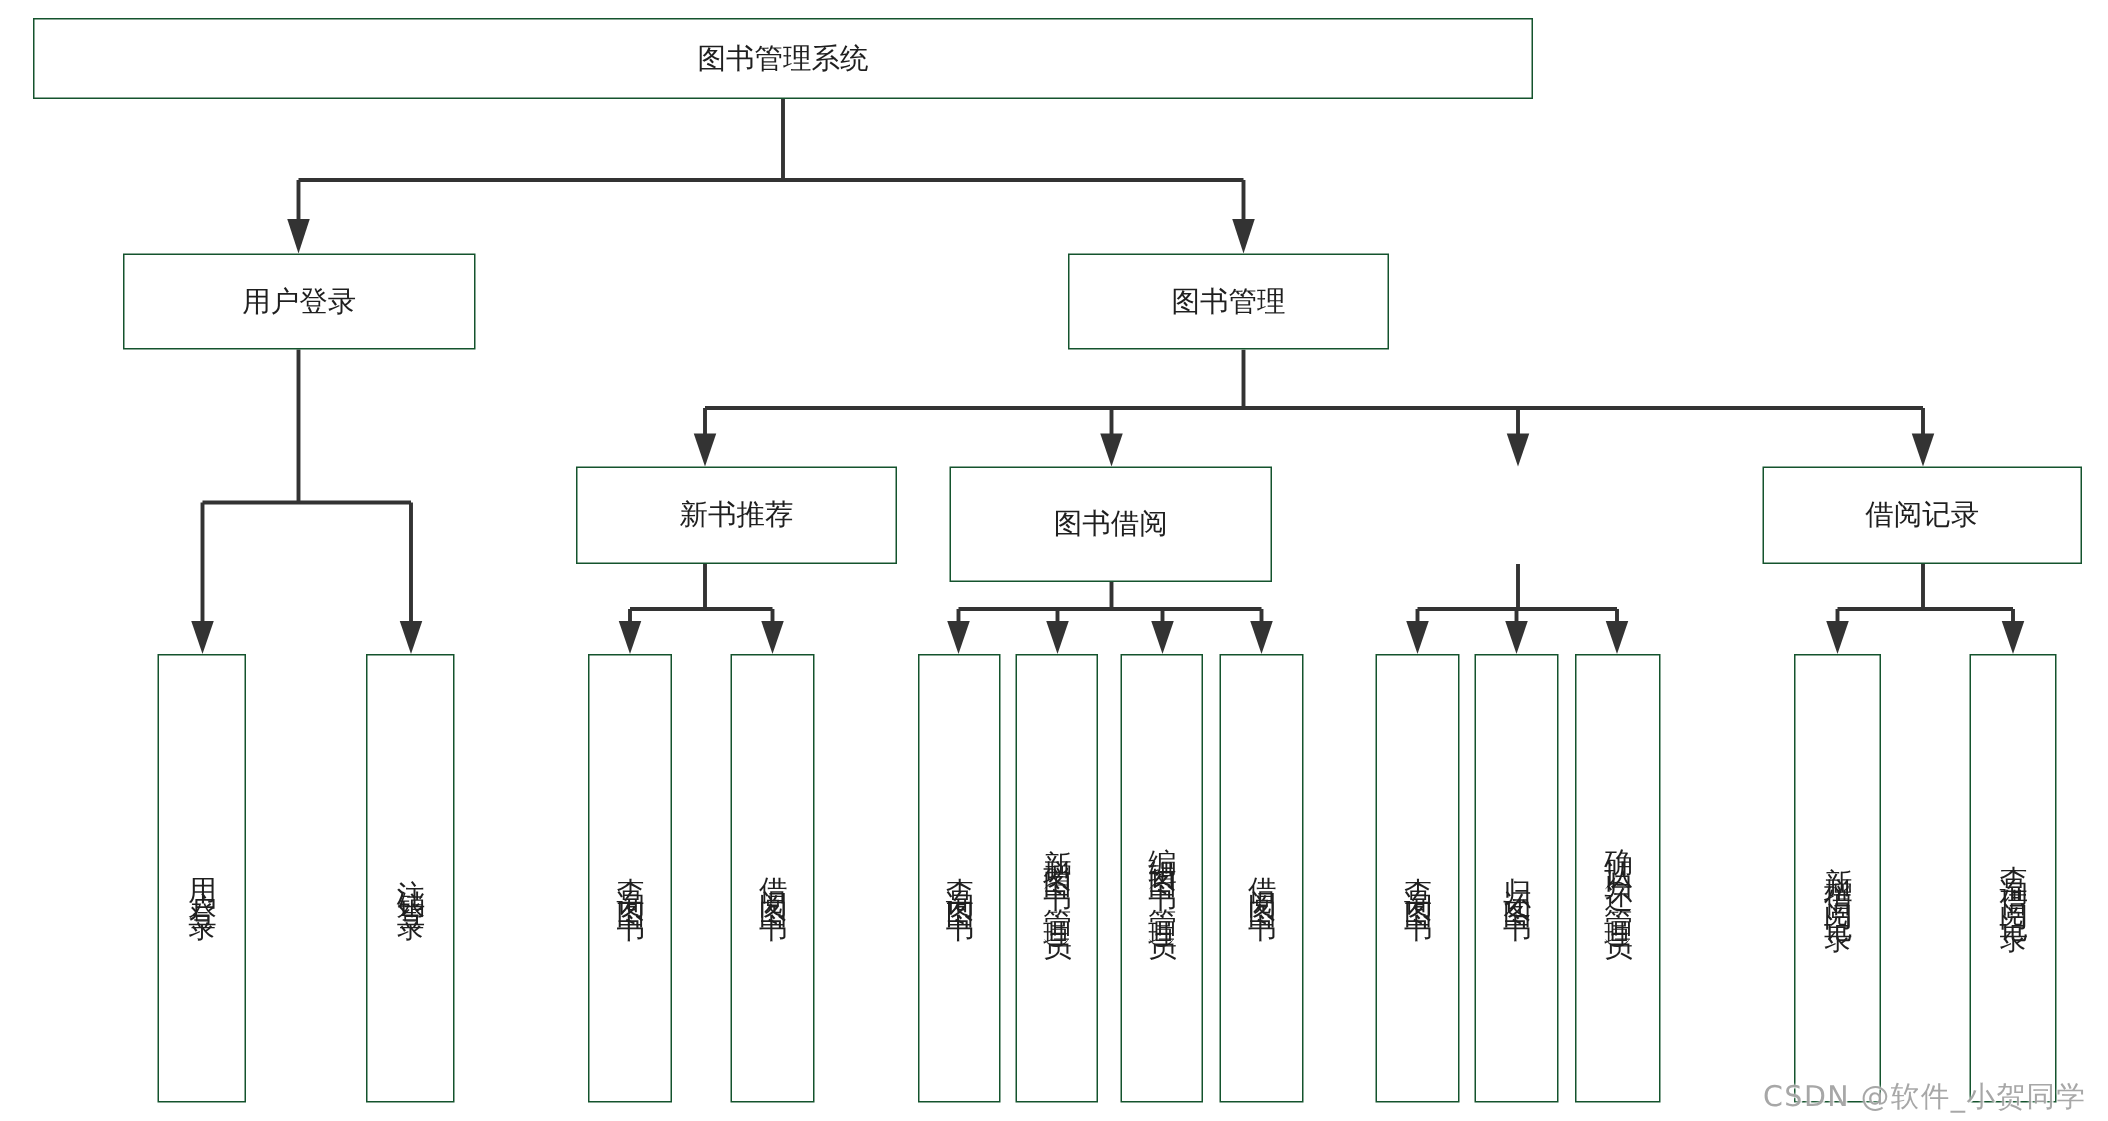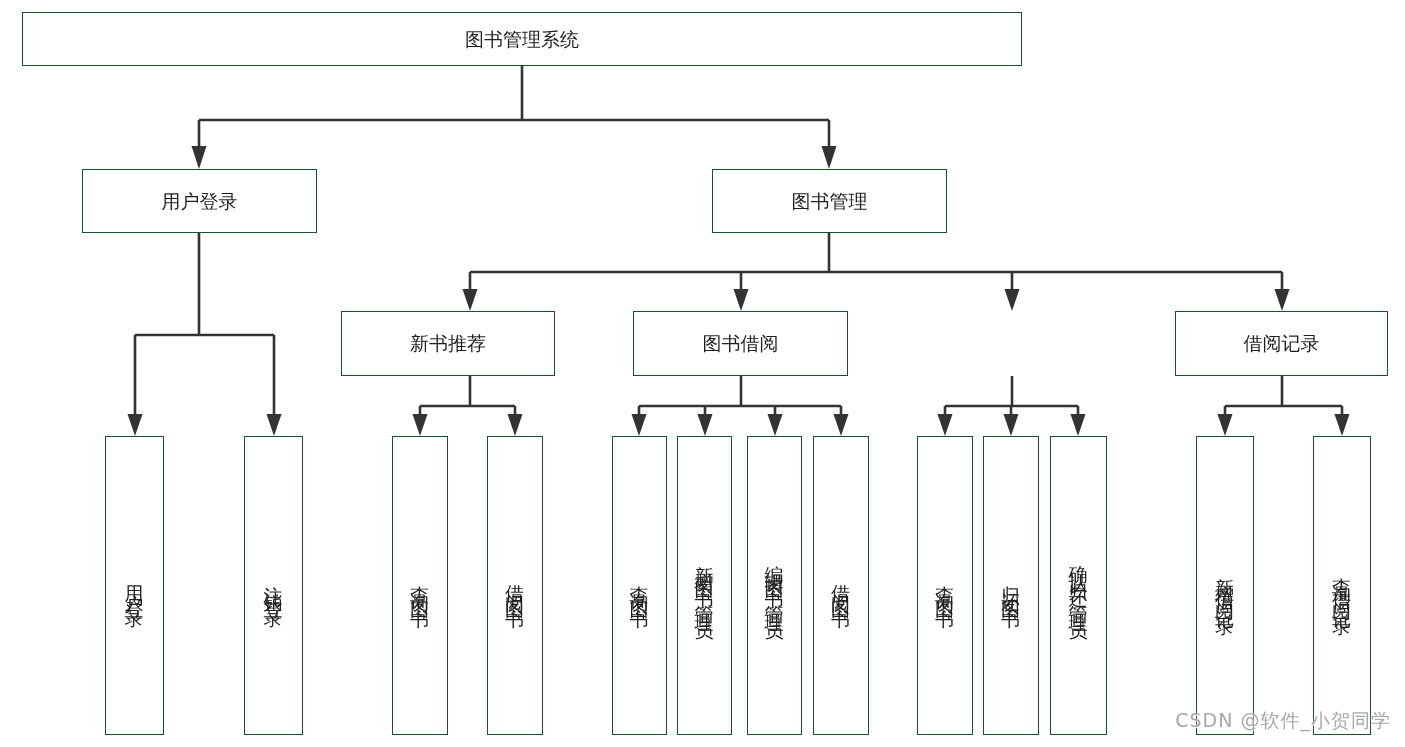--- a/index.html
+++ b/index.html
@@ -15,21 +15,21 @@
     font-size:19px;line-height:1.2;white-space:nowrap;z-index:2;
   }
   .box.v{
     writing-mode:vertical-rl;
     letter-spacing:8px;
     white-space:normal;
     line-height:1;
     text-align:center;
   }
   .watermark{
-    position:absolute;right:14px;bottom:13px;z-index:5;
+    position:absolute;right:14px;bottom:3px;z-index:5;
     font-size:19px;color:rgba(155,155,155,0.88);
     letter-spacing:1px;
     text-shadow:0 0 2px #ffffff,1px 1px 0 rgba(255,255,255,0.8);
   }
 </style>
 </head>
 <body>
 
 <div class="canvas">
 
@@ -69,24 +69,24 @@
       <path d="M1003.5 414 L1018.5 414 L1011 436 Z"></path>
       <path d="M1070.5 414 L1085.5 414 L1078 436 Z"></path>
       <path d="M1217.5 414 L1232.5 414 L1225 436 Z"></path>
       <path d="M1334.5 414 L1349.5 414 L1342 436 Z"></path>
     </g>
   </svg>
 
   <div class="box" style="left:22px;top:12px;width:1000px;height:54px">图书管理系统</div>
 
   <div class="box" style="left:82px;top:169px;width:235px;height:64px">用户登录</div>
-  <div class="box" style="left:712px;top:169px;width:235px;height:64px">图书管理</div>
+  <div class="box" style="left:712px;top:169px;width:214px;height:64px">图书管理</div>
 
-  <div class="box" style="left:341px;top:311px;width:214px;height:65px">新书推荐</div>
-  <div class="box" style="left:633px;top:311px;width:215px;height:65px">图书借阅</div>
+  <div class="box" style="left:384px;top:311px;width:214px;height:65px">新书推荐</div>
+  <div class="box" style="left:633px;top:311px;width:215px;height:77px">图书借阅</div>
   <div class="box" style="left:1175px;top:311px;width:213px;height:65px">借阅记录</div>
 
   <div class="box v" style="left:105px;top:436px;width:59px;height:299px">用户登录</div>
   <div class="box v" style="left:244px;top:436px;width:59px;height:299px">注销登录</div>
 
   <div class="box v" style="left:392px;top:436px;width:56px;height:299px">查询图书</div>
   <div class="box v" style="left:487px;top:436px;width:56px;height:299px">借阅图书</div>
 
   <div class="box v" style="left:612px;top:436px;width:55px;height:299px">查询图书</div>
   <div class="box v" style="left:677px;top:436px;width:55px;height:299px">新增图书（管理员）</div>

